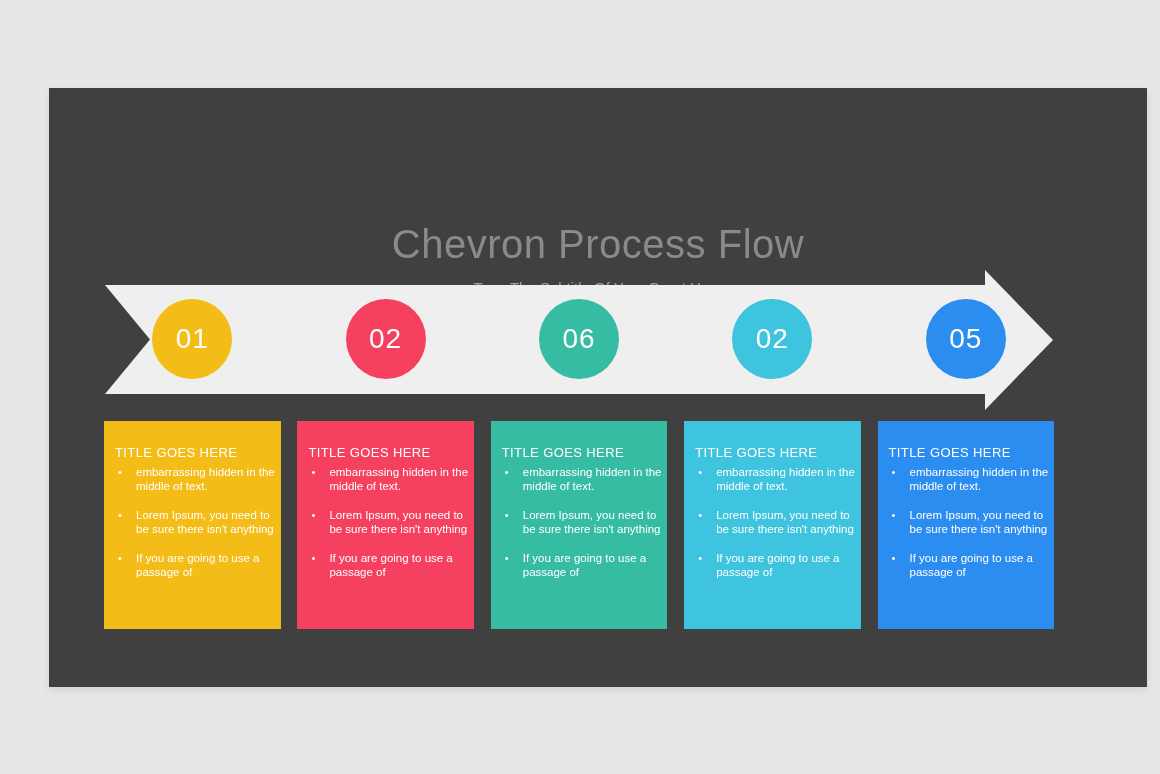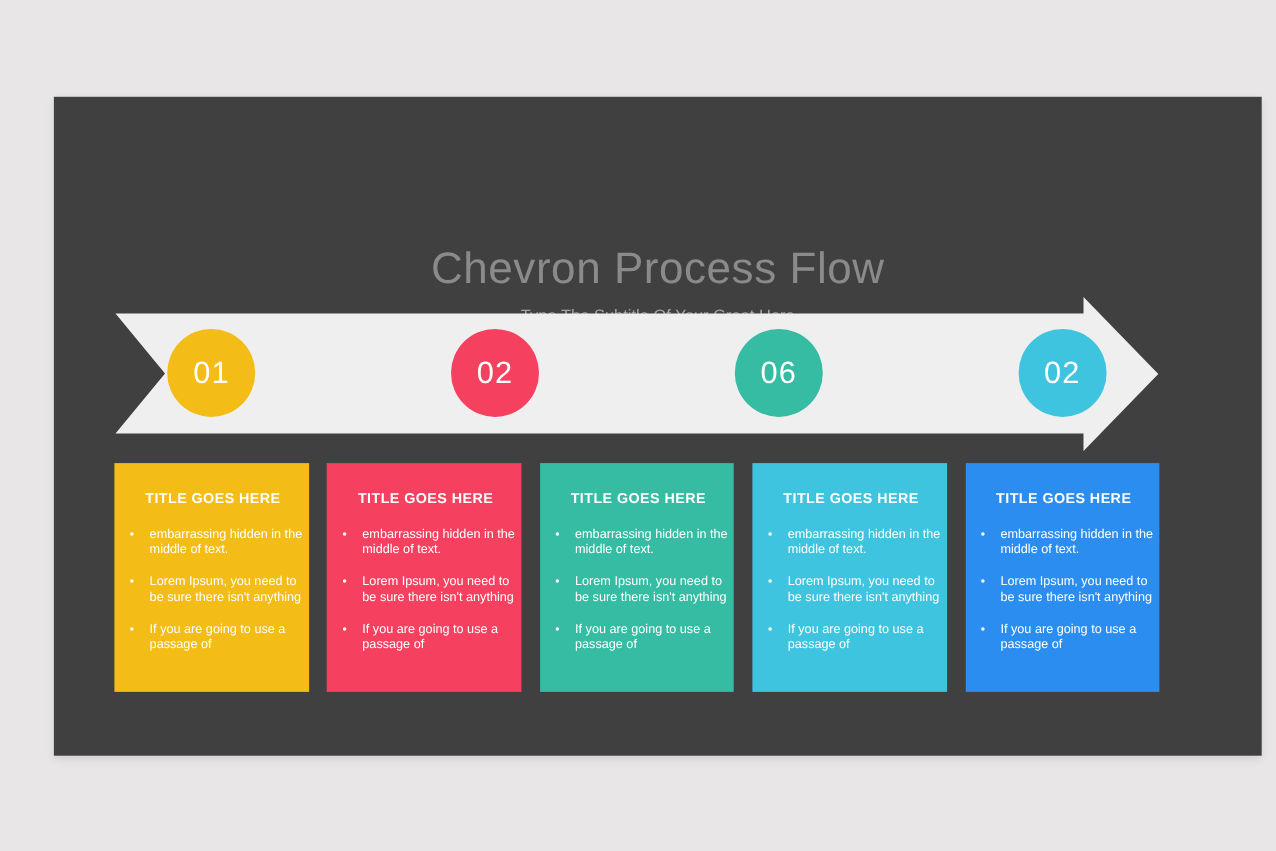--- a/index.html
+++ b/index.html
@@ -86,28 +86,28 @@
     display: flex;
     justify-content: space-between;
   }
   .step-card {
     width: 176.5px;
     height: 208px;
     color: #ffffff;
     box-sizing: border-box;
   }
   .card-title {
-    margin: 24px 10px 0 28px;
+    margin: 24px 10px 0 11px;
     font-size: 13px;
     line-height: 15px;
-    font-weight: 700;
+    font-weight: 400;
     letter-spacing: 0.4px;
   }
   .card-bullets {
-    margin: 19px 4px 0 13px;
+    margin: 5px 4px 0 13px;
     padding: 0;
     list-style: none;
   }
   .card-bullets li {
     position: relative;
     padding-left: 19px;
     font-size: 11.5px;
     line-height: 14px;
     margin-bottom: 15px;
     font-weight: 400;
@@ -149,20 +149,25 @@
       <div class="circle-cell">
         <div class="step-circle" style="background-color: rgb(54, 188, 163);">
           <span>06</span>
         </div>
       </div>
       <div class="circle-cell">
         <div class="step-circle" style="background-color: rgb(62, 196, 222);">
           <span>02</span>
         </div>
       </div>
+      <div class="circle-cell">
+        <div class="step-circle" style="background-color: rgb(43, 141, 240);">
+          <span>05</span>
+        </div>
+      </div>
     </div>
 
     <div class="cards-row">
 
       <div class="step-card" style="background-color: rgb(244, 188, 22);">
         <div class="card-title">TITLE GOES HERE</div>
         <ul class="card-bullets">
           <li>embarrassing hidden in the middle of text.</li>
           <li>Lorem Ipsum, you need to be sure there isn't anything</li>
           <li>If you are going to use a passage of</li>

